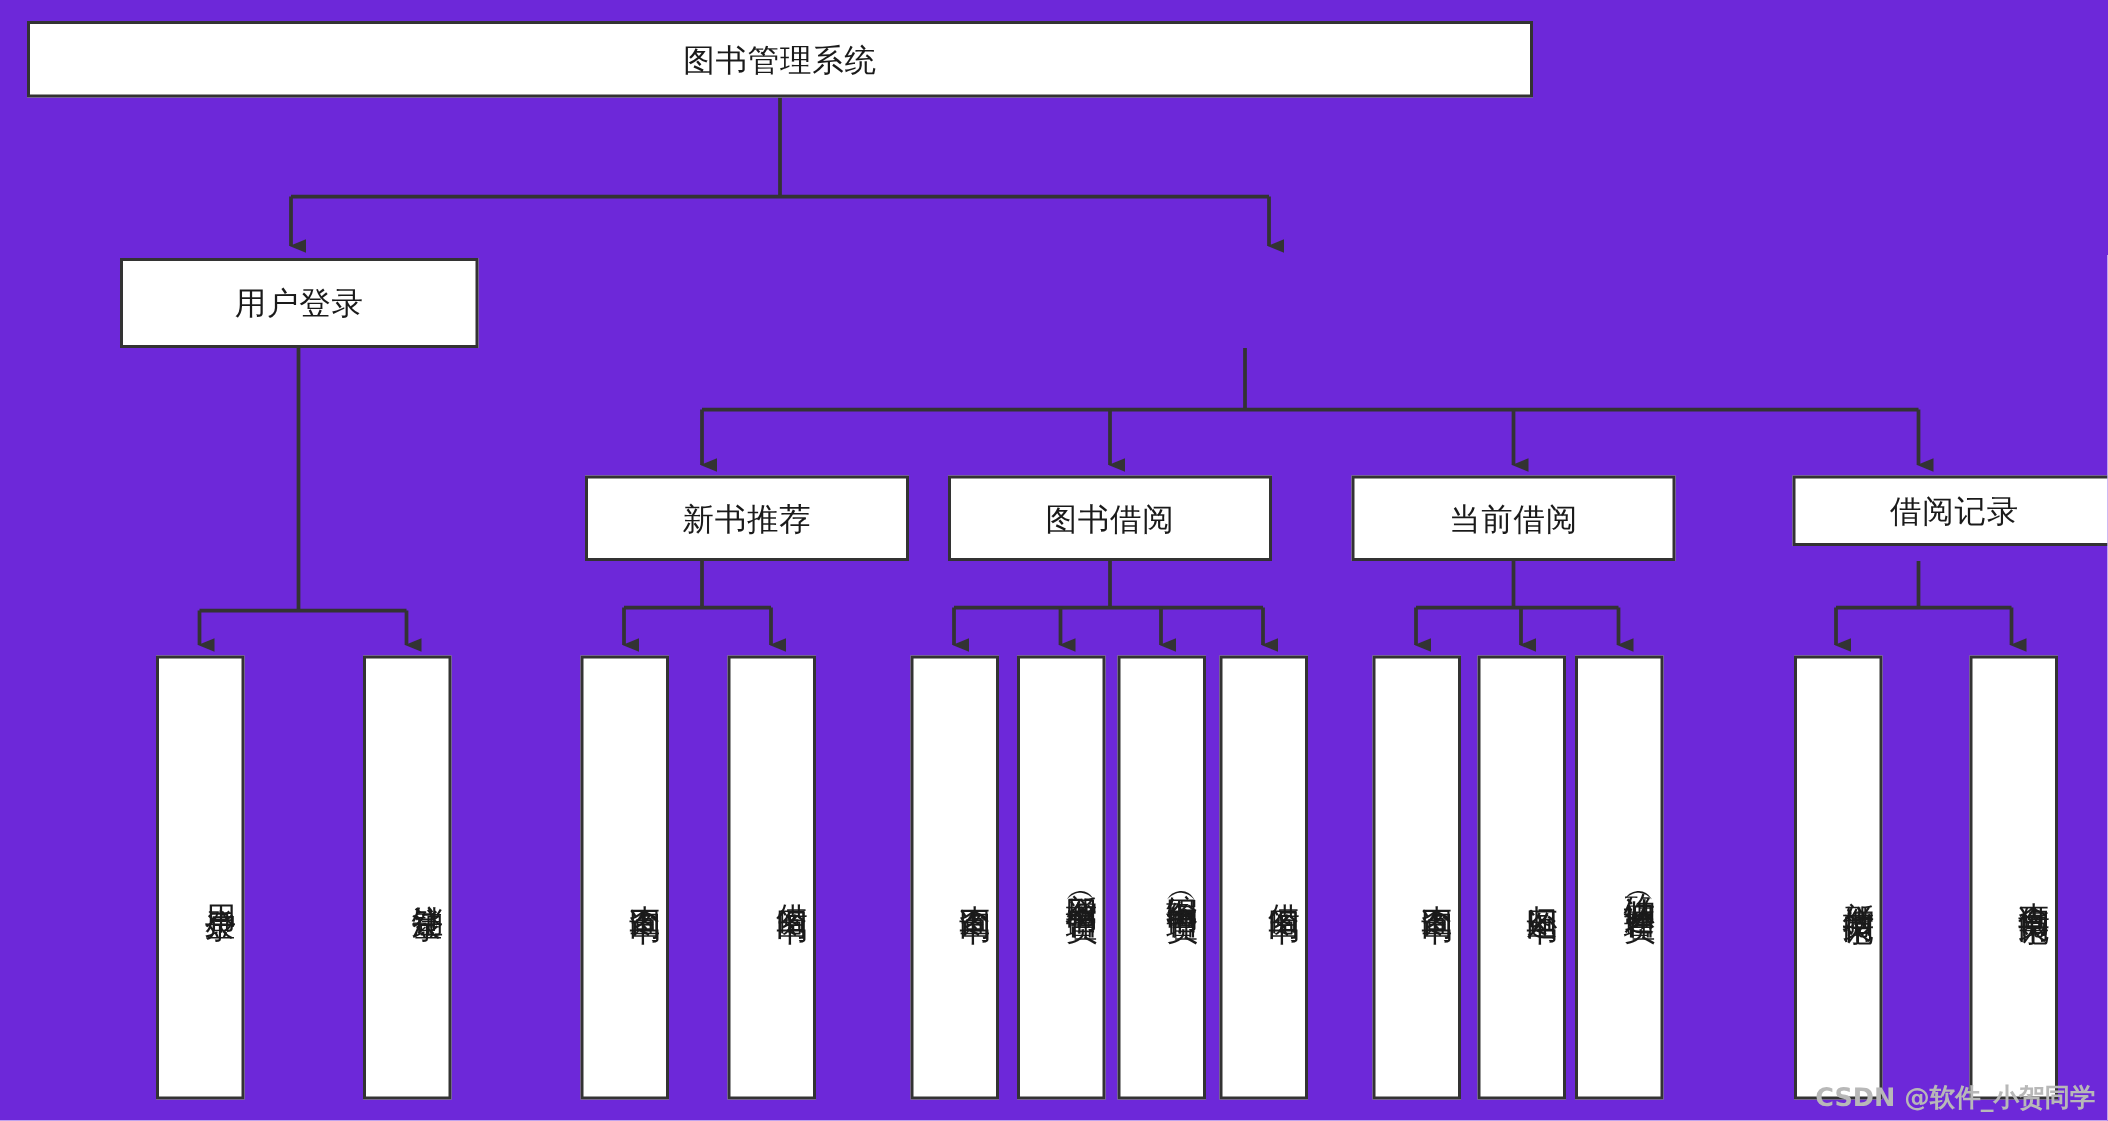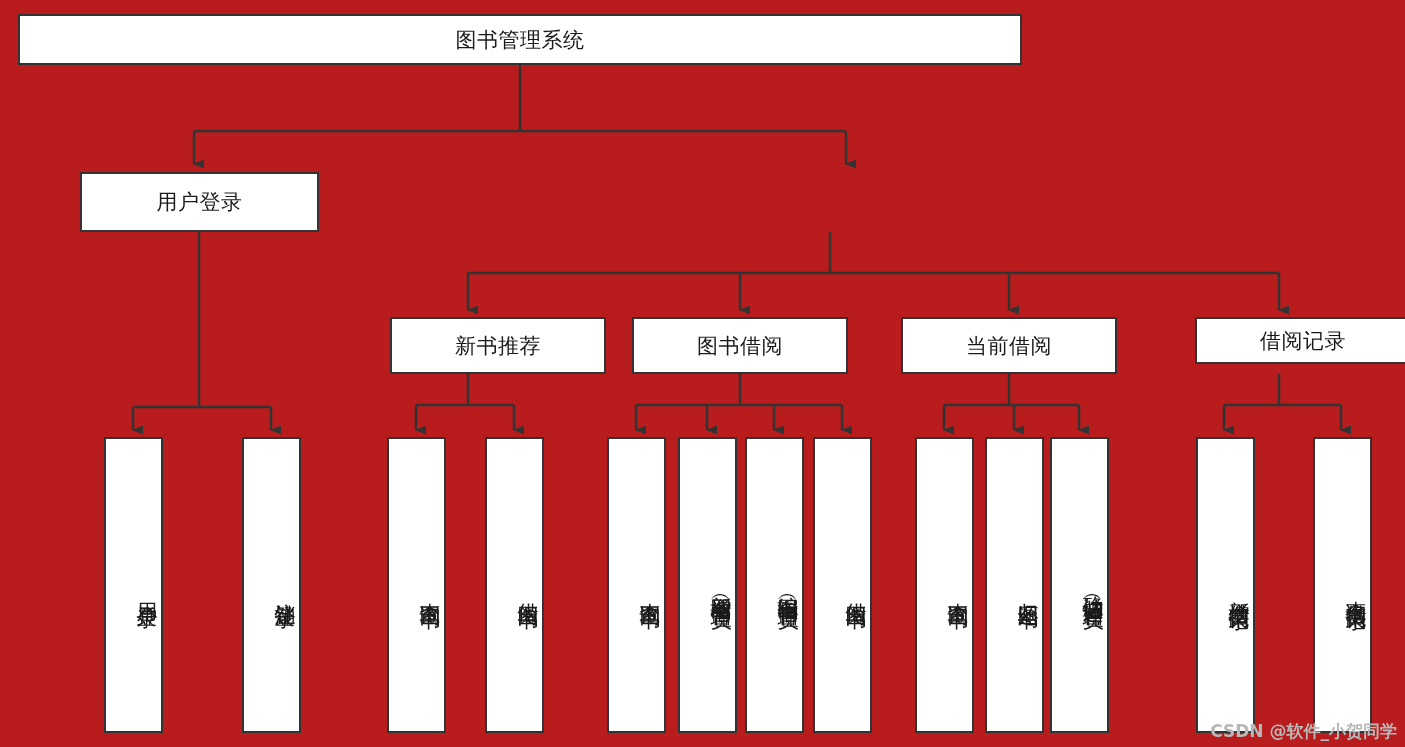--- a/index.html
+++ b/index.html
@@ -4,21 +4,21 @@
 <style>
   html, body {
     margin: 0;
     padding: 0;
     background: #ffffff;
   }
   #canvas {
     position: relative;
     width: 1405px;
     height: 747px;
-    background: #b91c1c;
+    background: #6d28d9;
     font-family: "DejaVu Sans", "Liberation Sans", sans-serif;
     overflow: hidden;
   }
   svg.edges {
     position: absolute;
     left: 0;
     top: 0;
     width: 1405px;
     height: 747px;
     pointer-events: none;

